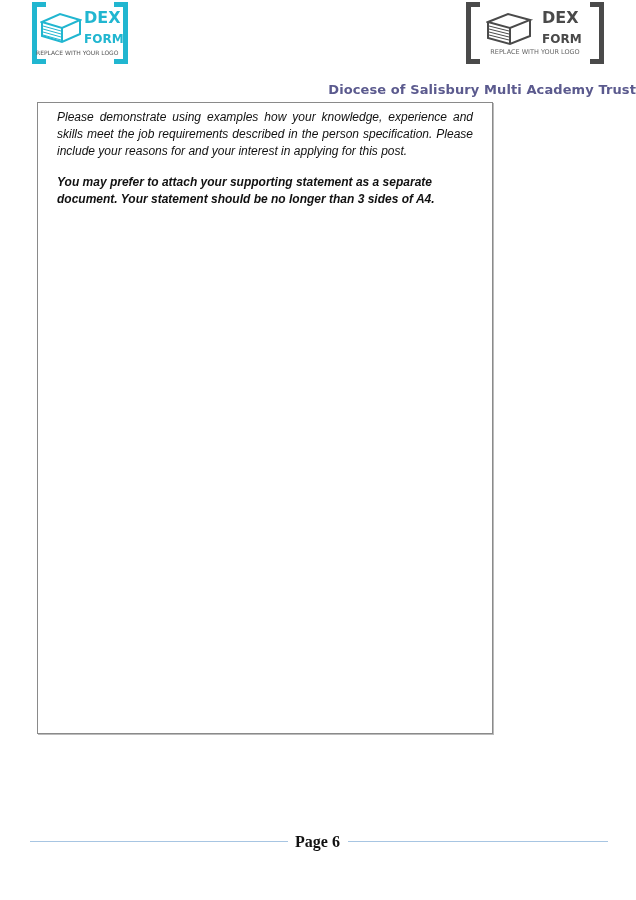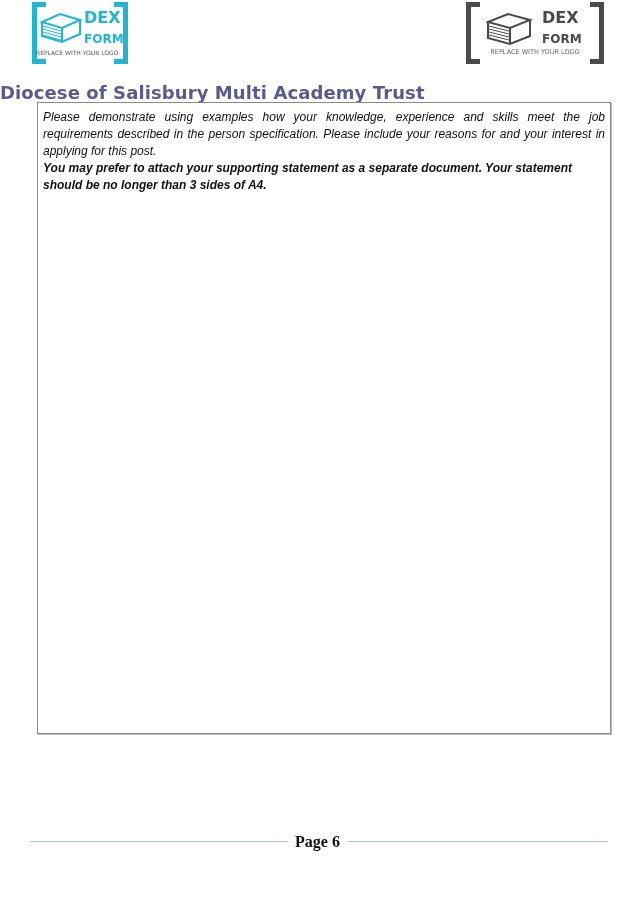--- a/index.html
+++ b/index.html
@@ -17,24 +17,24 @@
   .logo-right .logo-svg { left:20px; }
   .logo-text { position:absolute; font-weight:bold; line-height:1; font-family:"DejaVu Sans", sans-serif; }
   .logo-left .logo-text { left:52px; top:8px; color:#21b6d0; }
   .logo-right .logo-text { left:76px; top:8px; color:#4a4a4a; }
   .logo-text .dex { font-size:16px; display:block; }
   .logo-text .form { font-size:12px; display:block; margin-top:7px; }
   .logo-tag { position:absolute; bottom:8px; left:0; right:0; text-align:center; font-size:6.5px; white-space:nowrap; font-family:"DejaVu Sans", sans-serif; }
   .logo-left .logo-tag { color:#555; font-size:6px; left:4px; text-align:left; }
   .logo-right .logo-tag { color:#666; }
 
-  .title { position:absolute; top:82px; left:0; width:636px; text-align:left; color:#5b5a8e; font-weight:bold; font-size:18px; font-family:"DejaVu Sans", sans-serif; letter-spacing:0.1px; }
-  .box { position:absolute; left:37px; top:102px; width:574px; height:632px; border:1px solid #8a8a8a; box-shadow:1px 1px 0 #bbb; box-sizing:border-box; padding:6px 5px; }
+  .title { position:absolute; top:82px; left:0; width:636px; text-align:right; color:#5b5a8e; font-weight:bold; font-size:13px; font-family:"DejaVu Sans", sans-serif; letter-spacing:0.1px; }
+  .box { position:absolute; left:37px; top:102px; width:456px; height:632px; border:1px solid #8a8a8a; box-shadow:1px 1px 0 #bbb; box-sizing:border-box; padding:6px 19px; }
   .para { margin:0; font-style:italic; font-size:12px; line-height:17px; color:#111; text-align:justify; font-family:"Liberation Sans", sans-serif; }
-  .para.bold { font-weight:bold; margin-top:0; text-align:left; }
+  .para.bold { font-weight:bold; margin-top:14px; text-align:left; }
 
   .footer { position:absolute; top:833px; left:30px; width:578px; height:20px; }
   .fline { position:absolute; top:8px; height:1px; background:#a7c5e2; }
   .fline.l { left:0; width:258px; }
   .fline.r { left:318px; width:260px; }
   .pagenum { position:absolute; left:265px; top:0; font-family:"Liberation Serif", serif; font-weight:bold; font-size:16px; color:#111; }
 </style>
 </head>
 <body>
 

